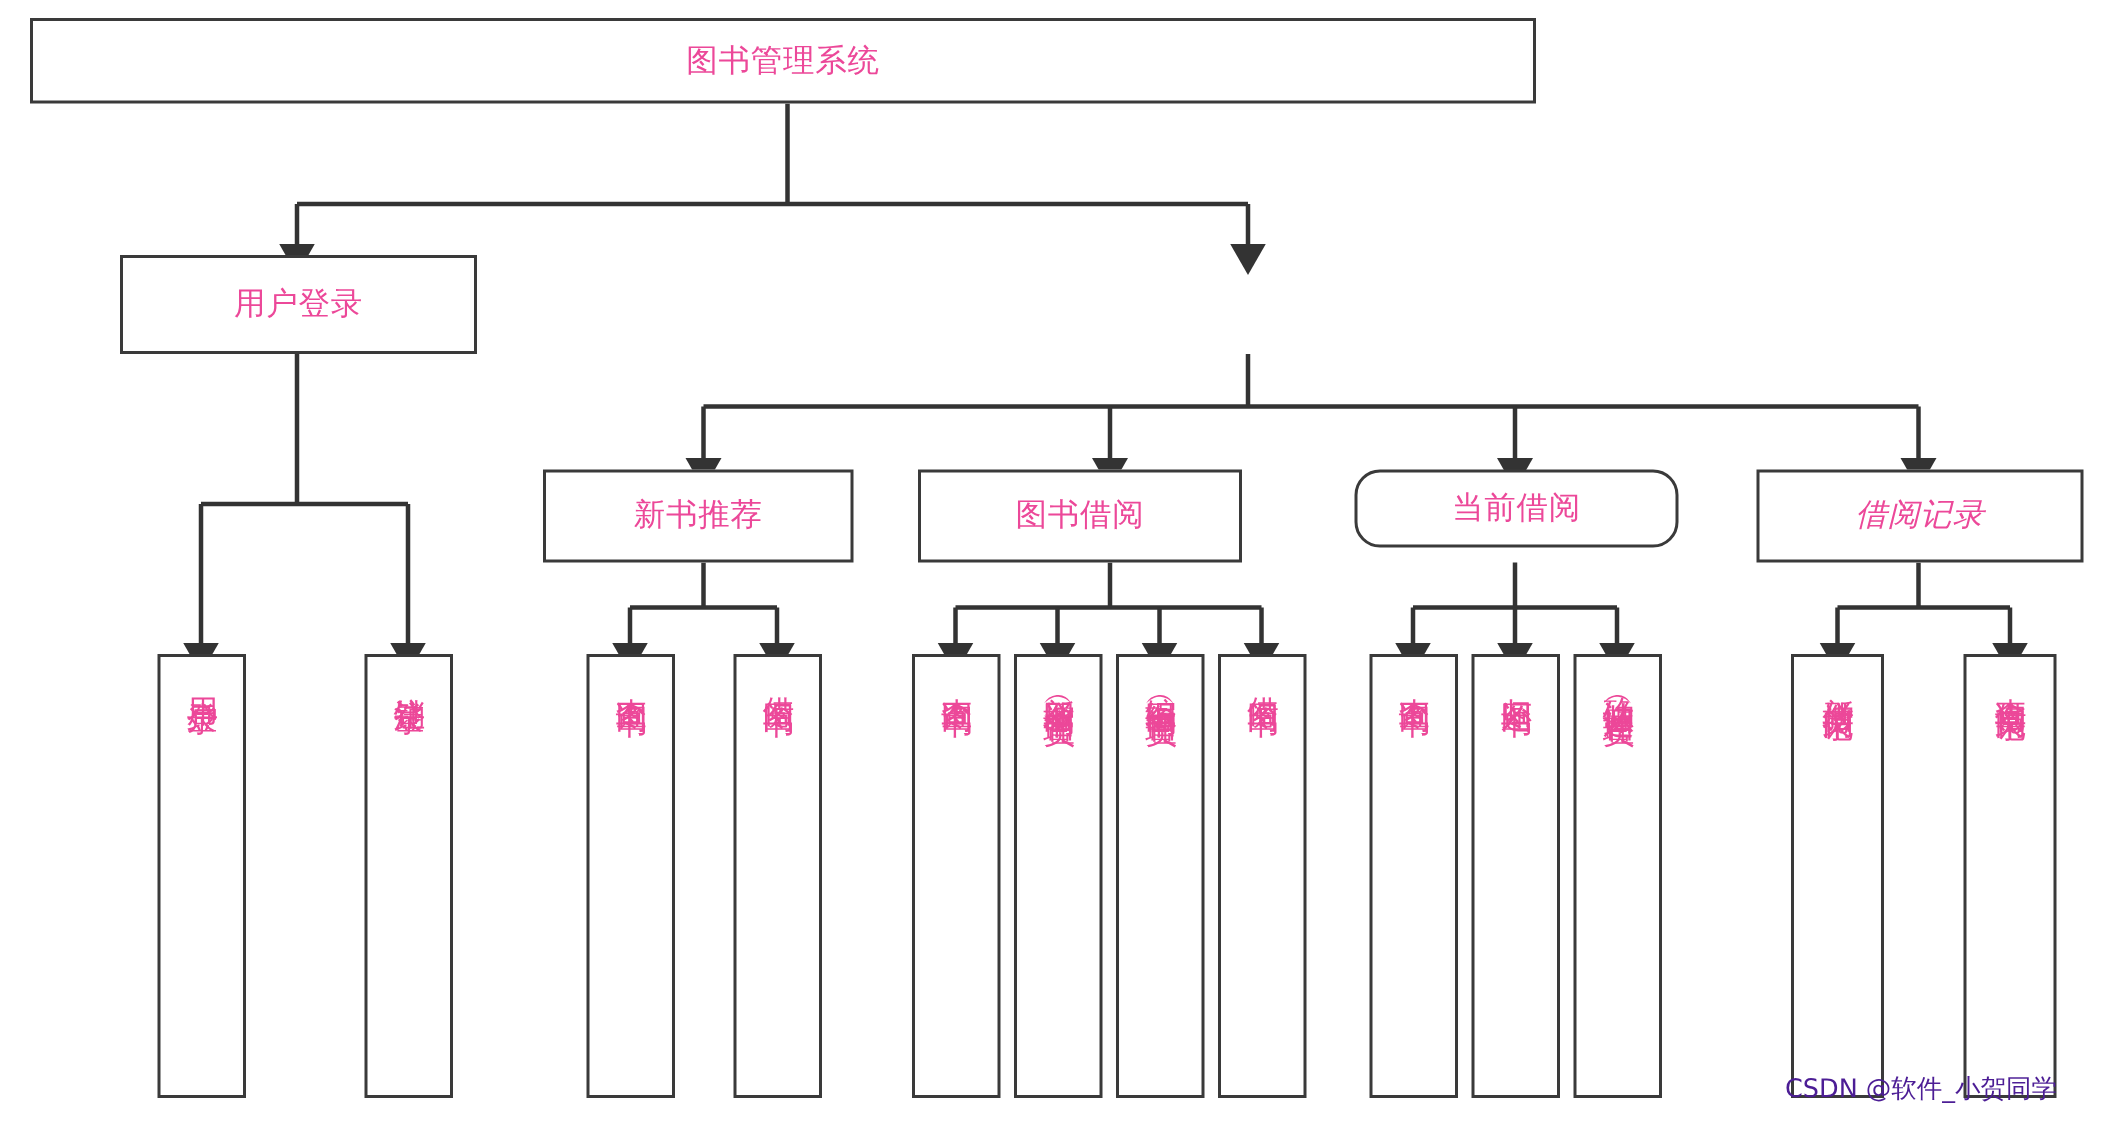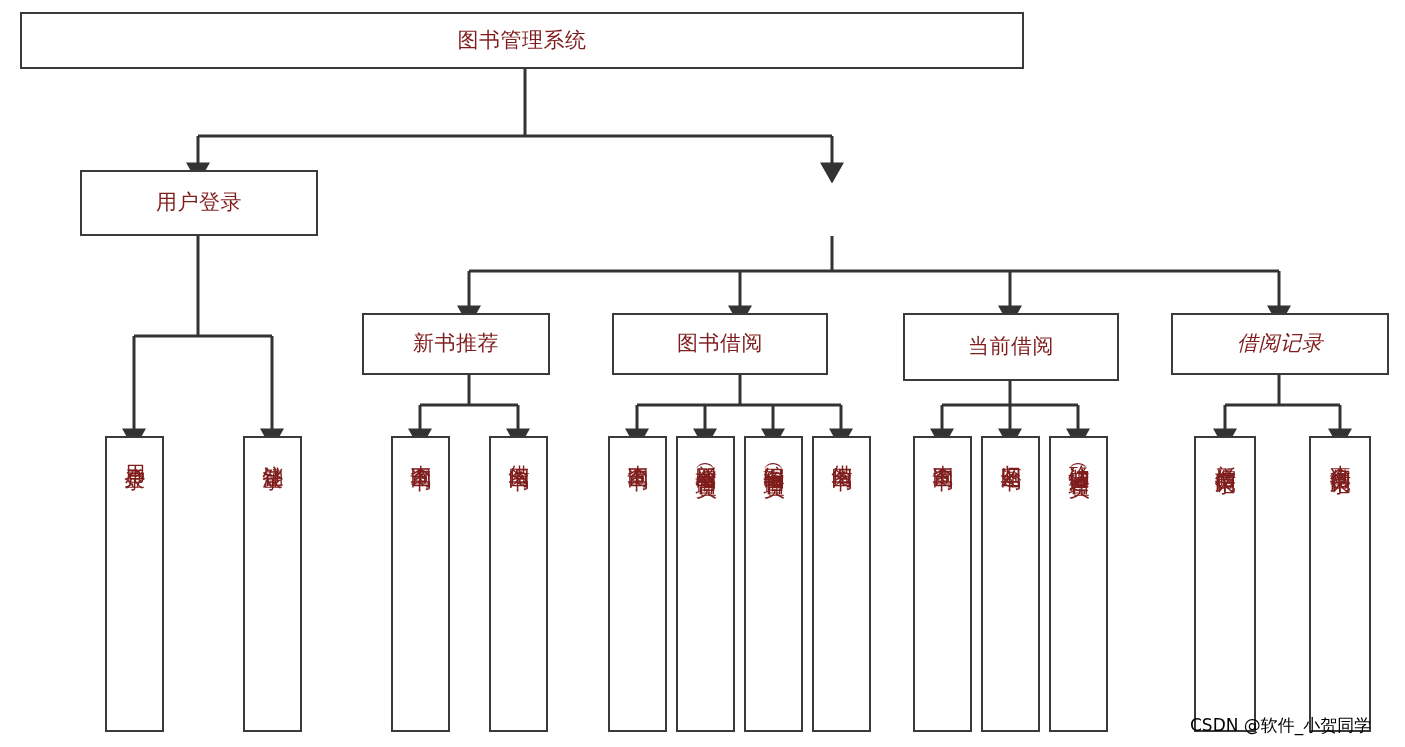--- a/index.html
+++ b/index.html
@@ -27,21 +27,21 @@
     pointer-events: none;
   }
   .node {
     position: absolute;
     box-sizing: border-box;
     background: #ffffff;
     border: 2px solid #3a3a3a;
     display: flex;
     align-items: center;
     justify-content: center;
-    color: #7f1d1d;
+    color: #ec4899;
   }
   .node .lbl {
     display: block;
     text-align: center;
     line-height: 1.12;
     white-space: nowrap;
   }
   
   .h-node .lbl {
     font-size: 21px;
@@ -56,21 +56,21 @@
   .v-node .lbl {
     writing-mode: vertical-rl;
     text-orientation: upright;
     font-size: 21px;
     letter-spacing: 2px;
     line-height: 1.0;
   }
   .watermark {
     position: absolute;
     font-size: 17px;
-    color: #000000;
+    color: #4c1d95;
     white-space: nowrap;
     user-select: none;
   }
 </style>
 </head>
 <body>
 
 <div id="canvas">
 
   <svg class="wires" viewBox="0 0 1405 747" xmlns="http://www.w3.org/2000/svg">
@@ -125,29 +125,29 @@
 
   <div class="node h-node" style="left:20px; top:12px; width:1004px; height:57px;">
     <span class="lbl">图书管理系统</span>
   </div>
 
   <div class="node h-node" style="left:80px; top:170px; width:238px; height:66px;">
     <span class="lbl">用户登录</span>
   </div>
 
 
-  <div class="node h-node" style="left:362px; top:313px; width:188px; height:62px;">
+  <div class="node h-node" style="left:362px; top:313px; width:207px; height:62px;">
     <span class="lbl">新书推荐</span>
   </div>
 
   <div class="node h-node" style="left:612px; top:313px; width:216px; height:62px;">
     <span class="lbl">图书借阅</span>
   </div>
 
-  <div class="node h-node" style="left:903px; top:313px; width:216px; height:68px;">
+  <div class="node h-node" style="left:903px; top:313px; width:216px; height:52px;border-radius:17px;">
     <span class="lbl">当前借阅</span>
   </div>
 
   <div class="node h-node" style="left:1171px; top:313px; width:218px; height:62px;font-style:italic;">
     <span class="lbl">借阅记录</span>
   </div>
 
   <div class="node v-node" style="left:105px; top:436px; width:59px; height:296px;">
     <span class="lbl">用户登录</span>
   </div>

